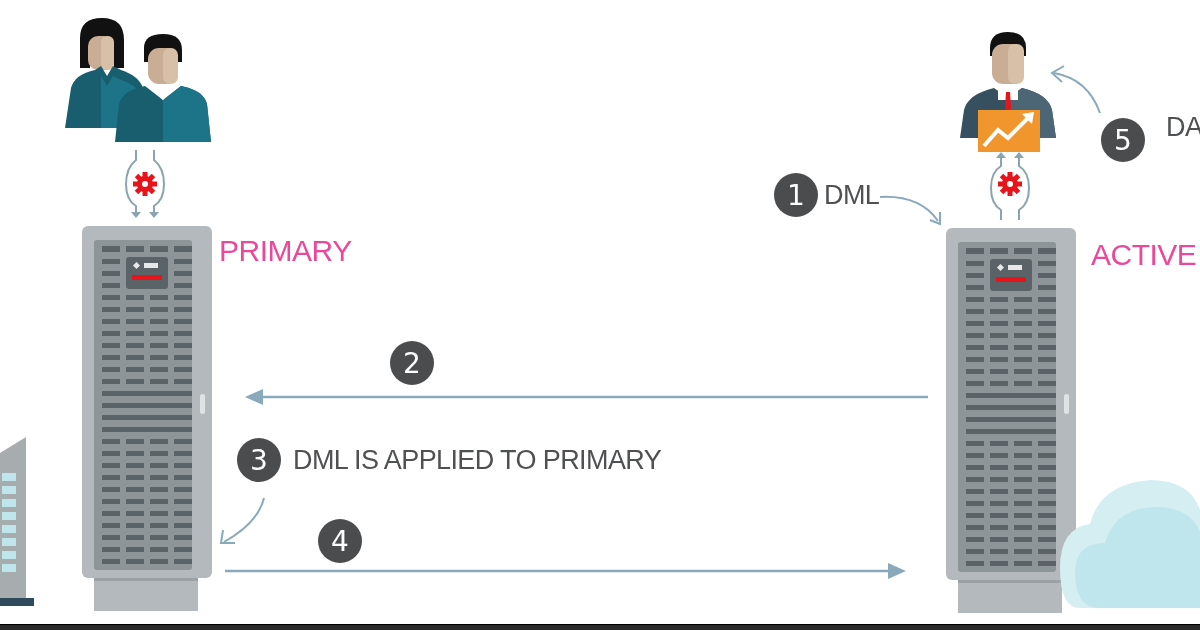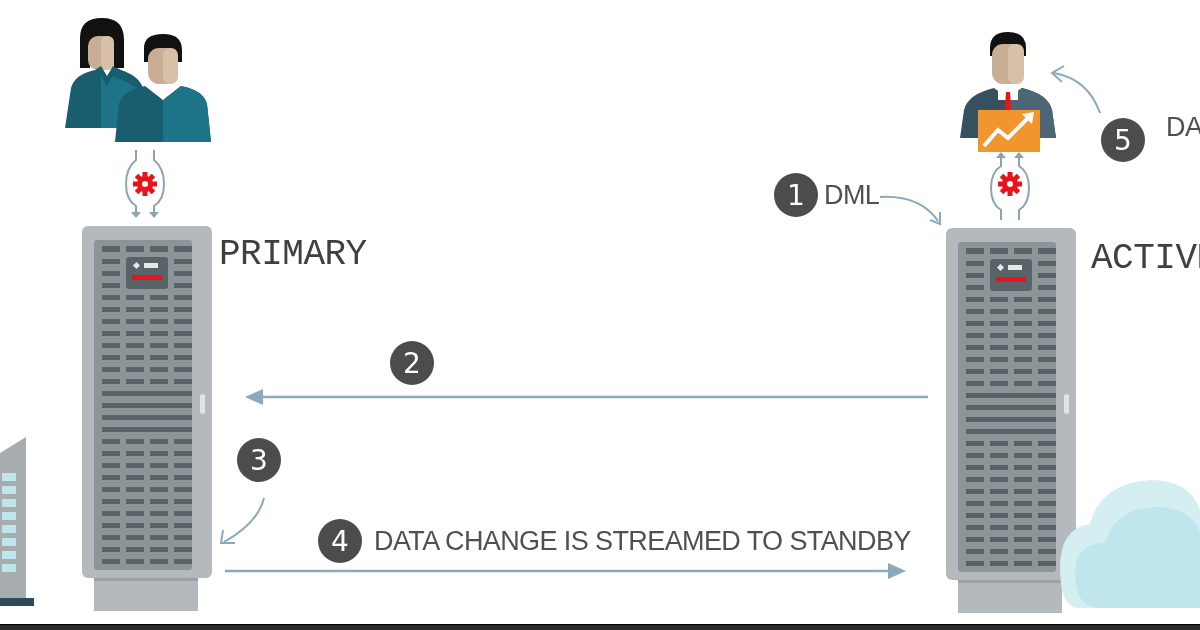--- a/index.html
+++ b/index.html
@@ -1,18 +1,18 @@
 <!DOCTYPE html>
 <html><head>
 <meta charset="utf-8">
 <style>
   html,body{margin:0;padding:0;}
   body{width:1200px;height:630px;overflow:hidden;background:#ffffff;position:relative;font-family:"Liberation Sans","DejaVu Sans",sans-serif;}
   .abs{position:absolute;}
-  .label{position:absolute;color:#404040;font-size:36px;letter-spacing:-0.5px;white-space:nowrap;font-family:Liberation Mono, monospace;}
+  .label{position:absolute;color:#ec4899;font-size:30px;letter-spacing:-0.5px;white-space:nowrap;font-family:Liberation Sans, sans-serif;}
   .step{position:absolute;display:flex;align-items:center;white-space:nowrap;}
   .badge{width:44px;height:44px;border-radius:50%;background:#4b4c4e;color:#fff;font-size:28px;display:flex;align-items:center;justify-content:center;margin-right:12px;font-family:"DejaVu Sans",sans-serif;}
   .step-text{color:#4f5052;font-size:27px;letter-spacing:-0.6px;font-family:"Liberation Sans",sans-serif;}
   .bottom-bar{position:absolute;left:0;top:624px;width:1200px;height:6px;background:#2b2b2b;border-top:1px solid #000;}
 </style>
 </head>
 <body>
 
 <svg class="abs" style="left:60px;top:18px" width="155" height="125" viewBox="0 0 155 125">
 
@@ -334,25 +334,25 @@
   <div class="badge" style="margin-right:6px">1</div>
   <span class="step-text">DML</span>
 </div>
 
 <div class="step" style="left:390px;top:341px">
   <div class="badge">2</div>
 </div>
 
 <div class="step" style="left:237px;top:438px">
   <div class="badge">3</div>
+  <span class="step-text">DML IS APPLIED TO PRIMARY</span>
 </div>
 
 <div class="step" style="left:318px;top:519px">
   <div class="badge">4</div>
-  <span class="step-text">DATA CHANGE IS STREAMED TO STANDBY</span>
 </div>
 
 <div class="step" style="left:1101px;top:118px">
   <div class="badge" style="margin-right:21px">5</div>
   <span class="step-text" style="margin-top:-26px">DA</span>
 </div>
 
 <div class="bottom-bar"></div>
 
 </body></html>

